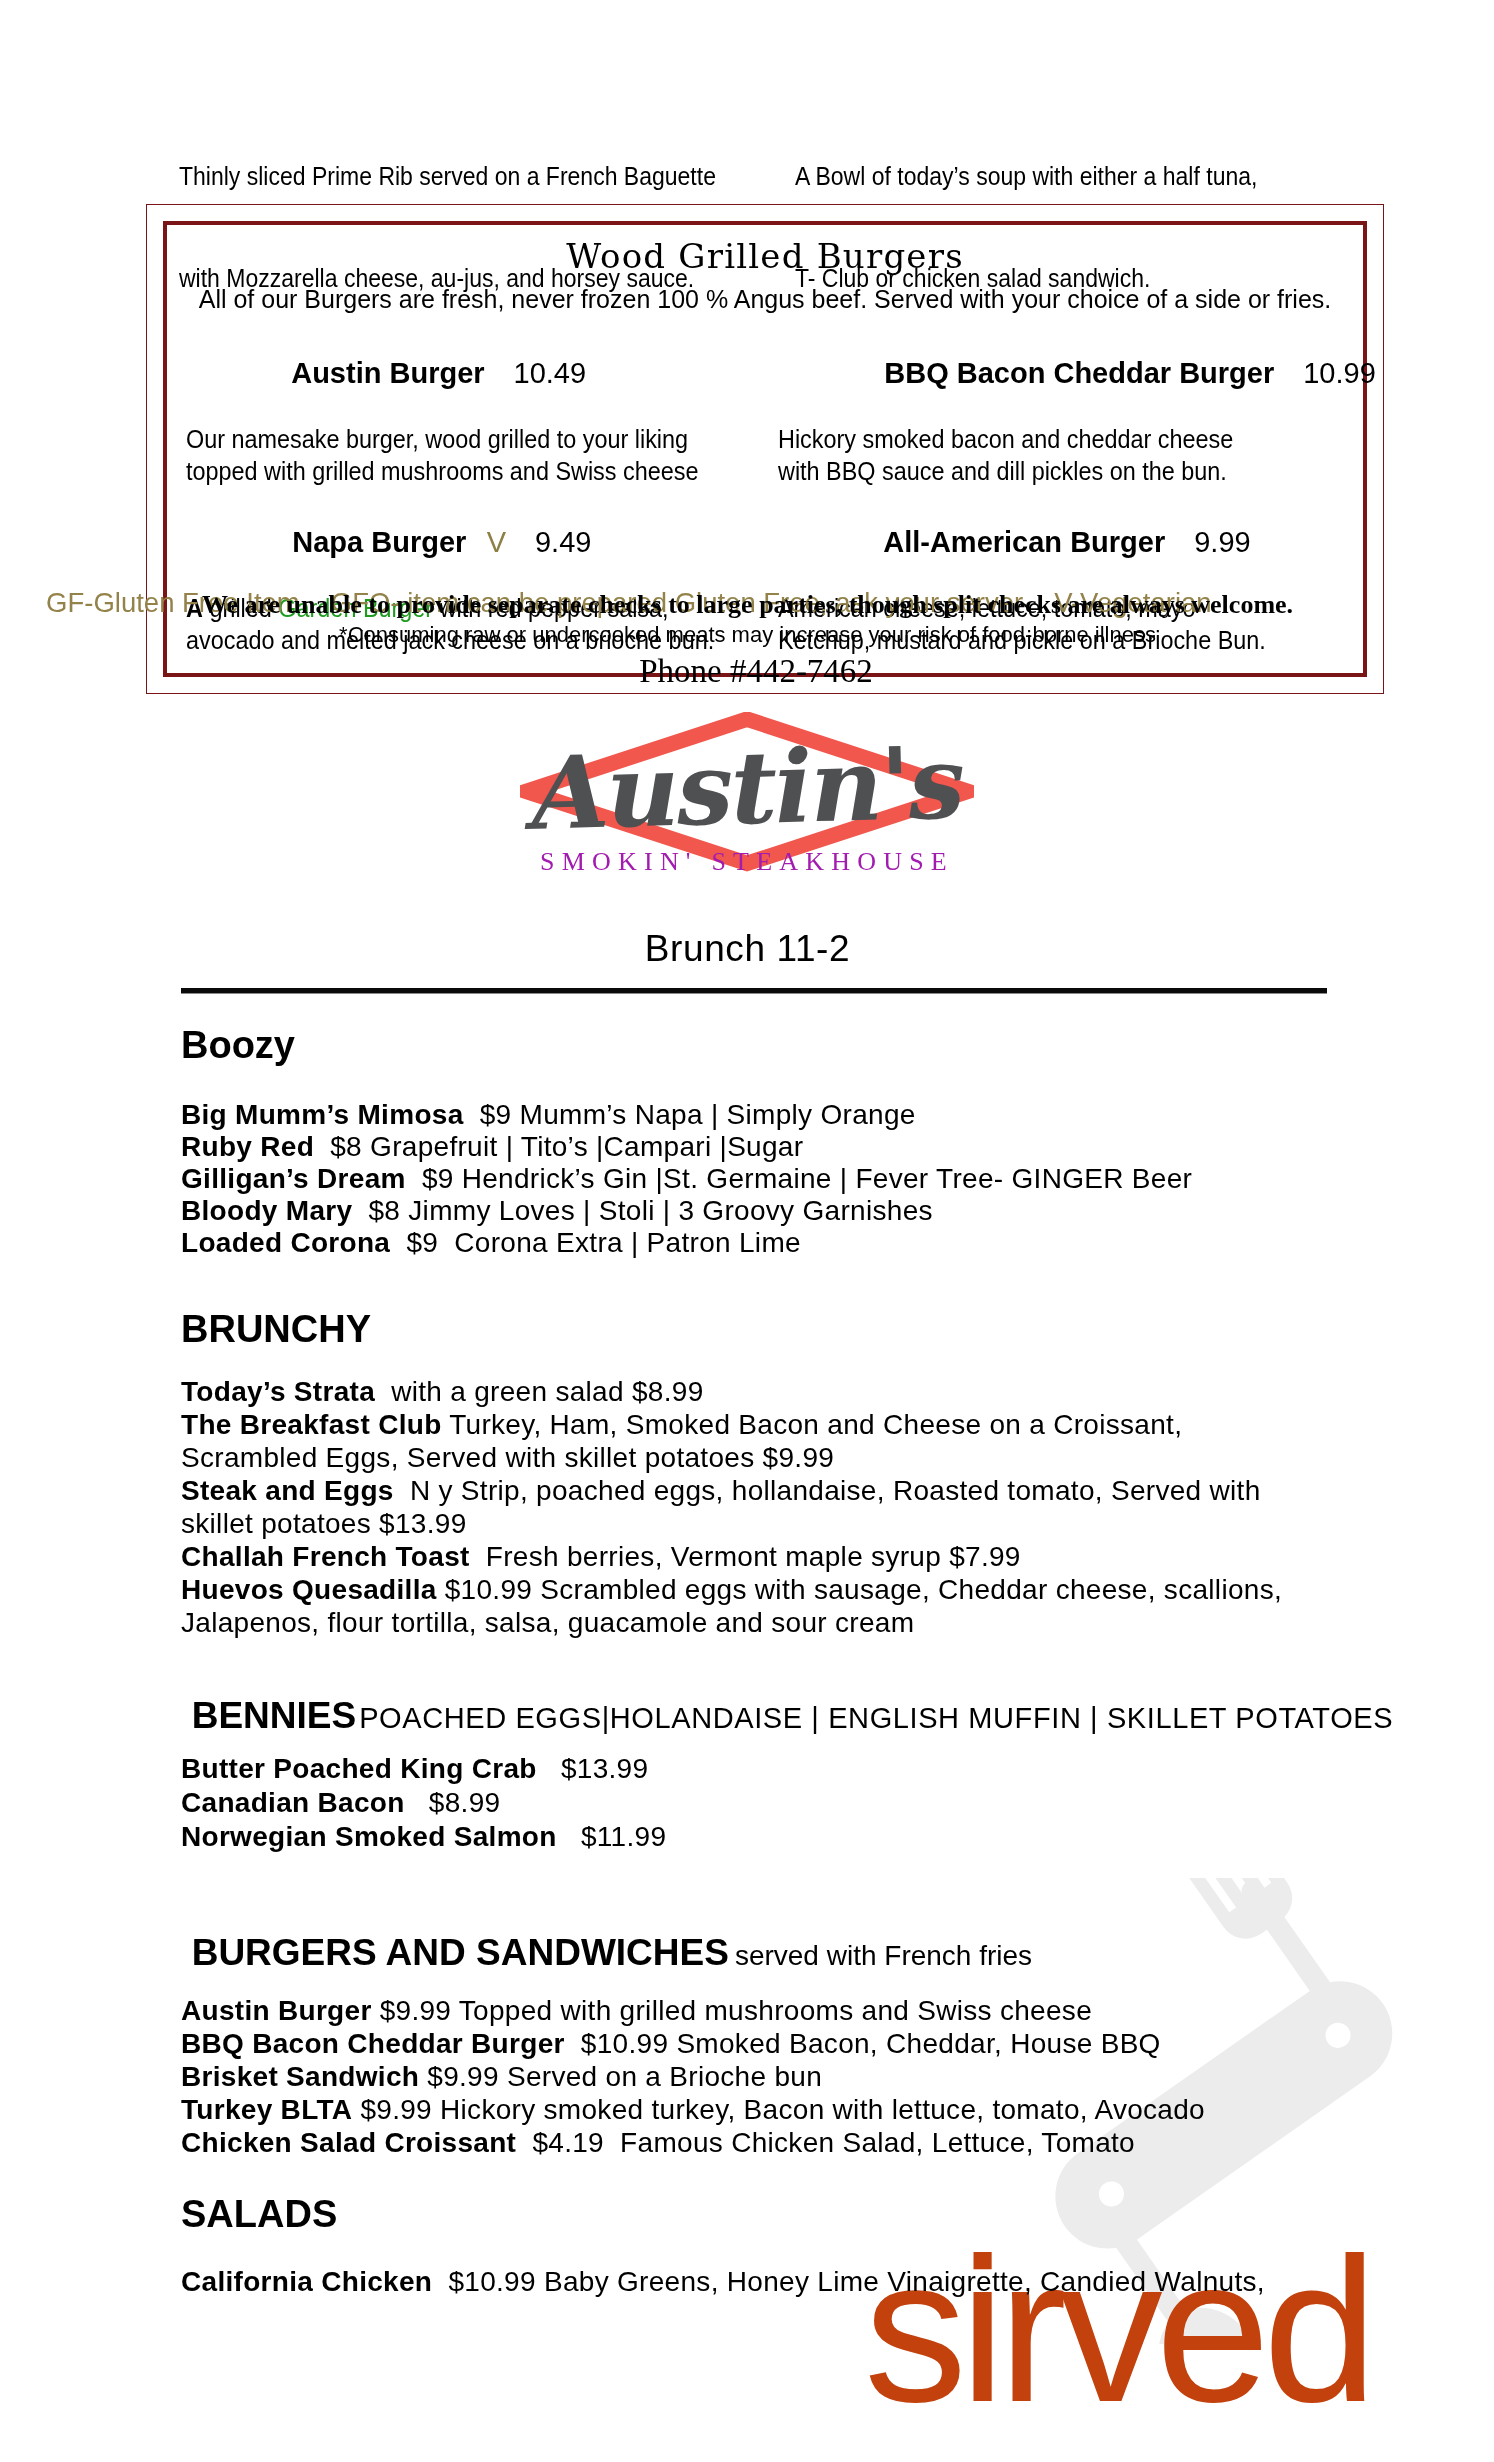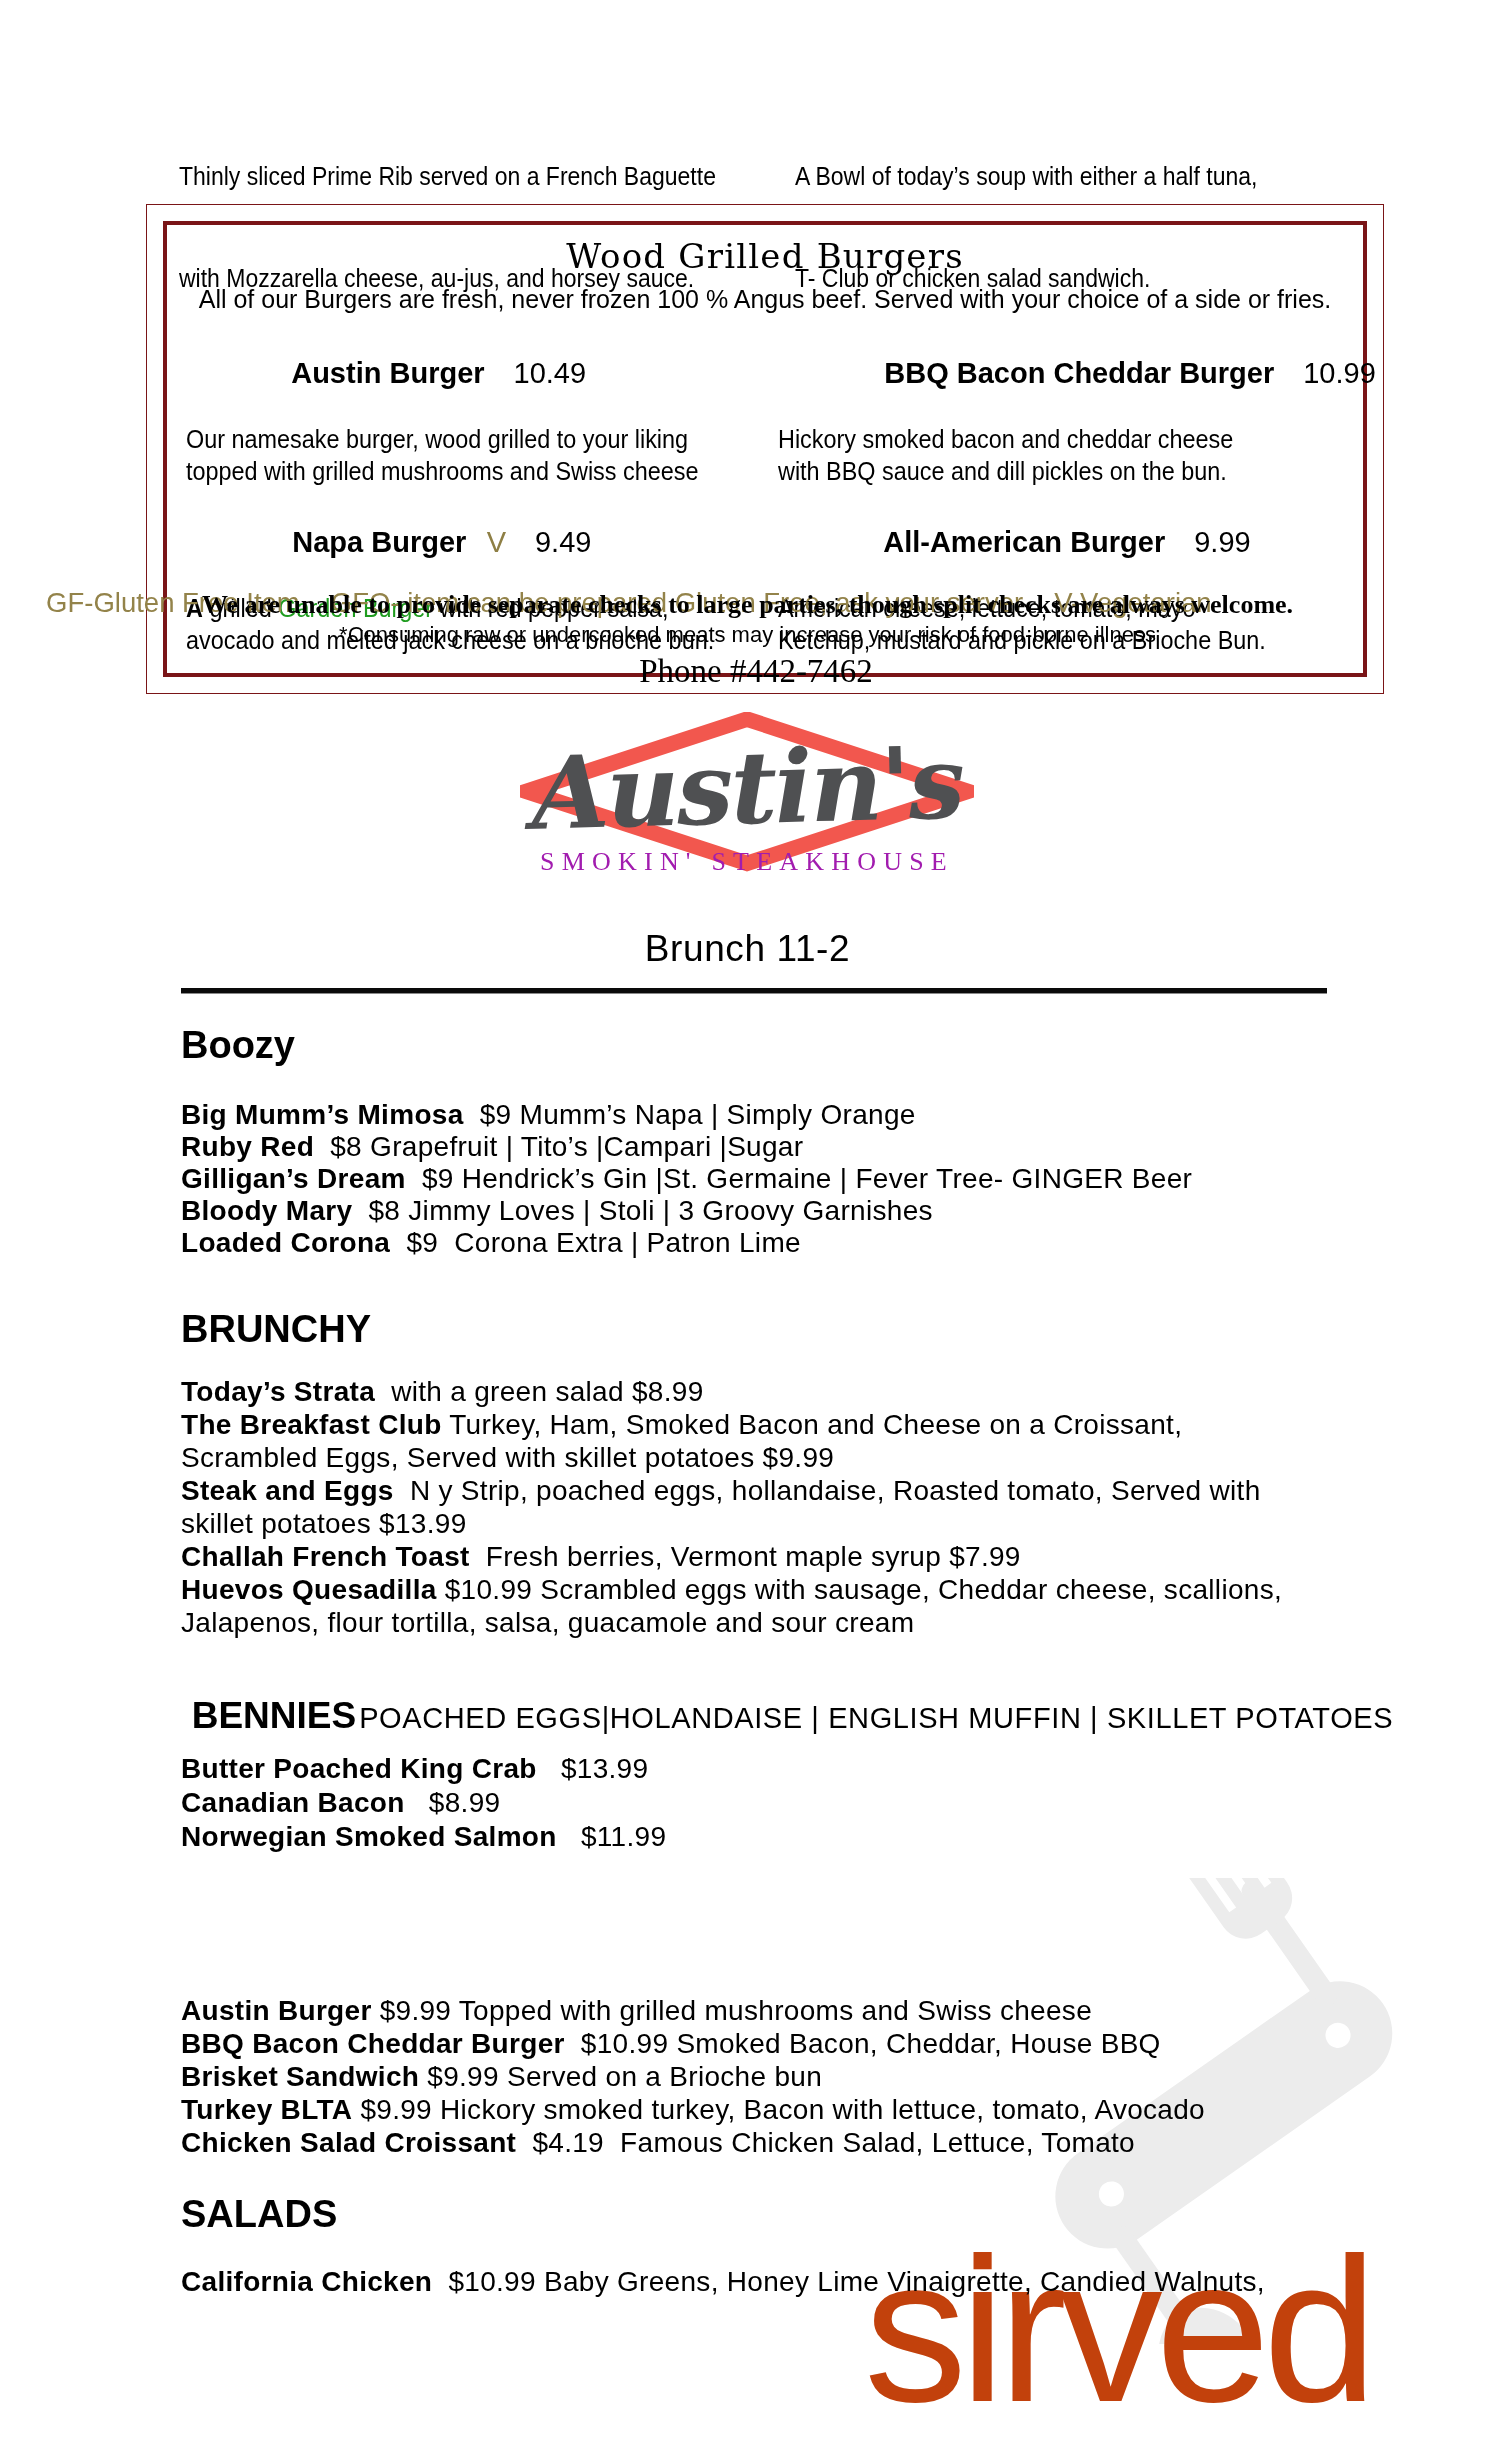--- a/index.html
+++ b/index.html
@@ -171,20 +171,23 @@
 
   <div class="abs z" style="left:181px;top:1684px;white-space:pre;">
     <span class="sec-h" style="font-size:37px;">BENNIES</span><span class="sec-sub-caps">POACHED EGGS|HOLANDAISE | ENGLISH MUFFIN | SKILLET POTATOES</span>
   </div>
   <div class="abs z lh57" style="left:181px;top:1752px;">
     <div class="iline"><span class="iname">Butter Poached King Crab</span><span>   $13.99</span></div>
     <div class="iline"><span class="iname">Canadian Bacon</span><span>   $8.99</span></div>
     <div class="iline"><span class="iname">Norwegian Smoked Salmon</span><span>   $11.99</span></div>
   </div>
 
+  <div class="abs z" style="left:181px;top:1921px;white-space:pre;">
+    <span class="sec-h" style="font-size:37px;">BURGERS AND SANDWICHES</span><span class="sec-sub">served with French fries</span>
+  </div>
   <div class="abs z lh55" style="left:181px;top:1994px;">
     <div class="iline"><span class="iname">Austin Burger</span><span> $9.99 Topped with grilled mushrooms and Swiss cheese</span></div>
     <div class="iline"><span class="iname">BBQ Bacon Cheddar Burger</span><span>  $10.99 Smoked Bacon, Cheddar, House BBQ</span></div>
     <div class="iline"><span class="iname">Brisket Sandwich</span><span> $9.99 Served on a Brioche bun</span></div>
     <div class="iline"><span class="iname">Turkey BLTA</span><span> $9.99 Hickory smoked turkey, Bacon with lettuce, tomato, Avocado</span></div>
     <div class="iline"><span class="iname">Chicken Salad Croissant</span><span>  $4.19  Famous Chicken Salad, Lettuce, Tomato</span></div>
   </div>
 
   <div class="abs z sec-h" style="left:181px;top:2193px;">SALADS</div>
   <div class="abs z lh55" style="left:181px;top:2265px;">

